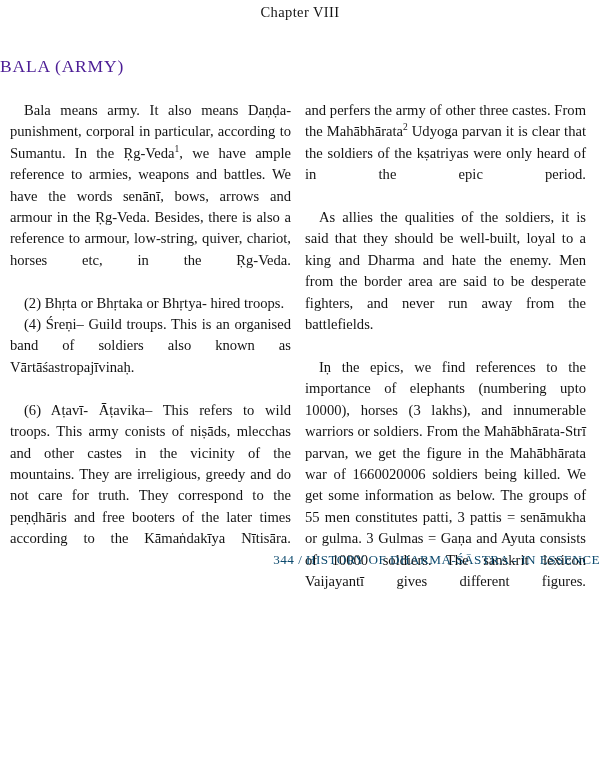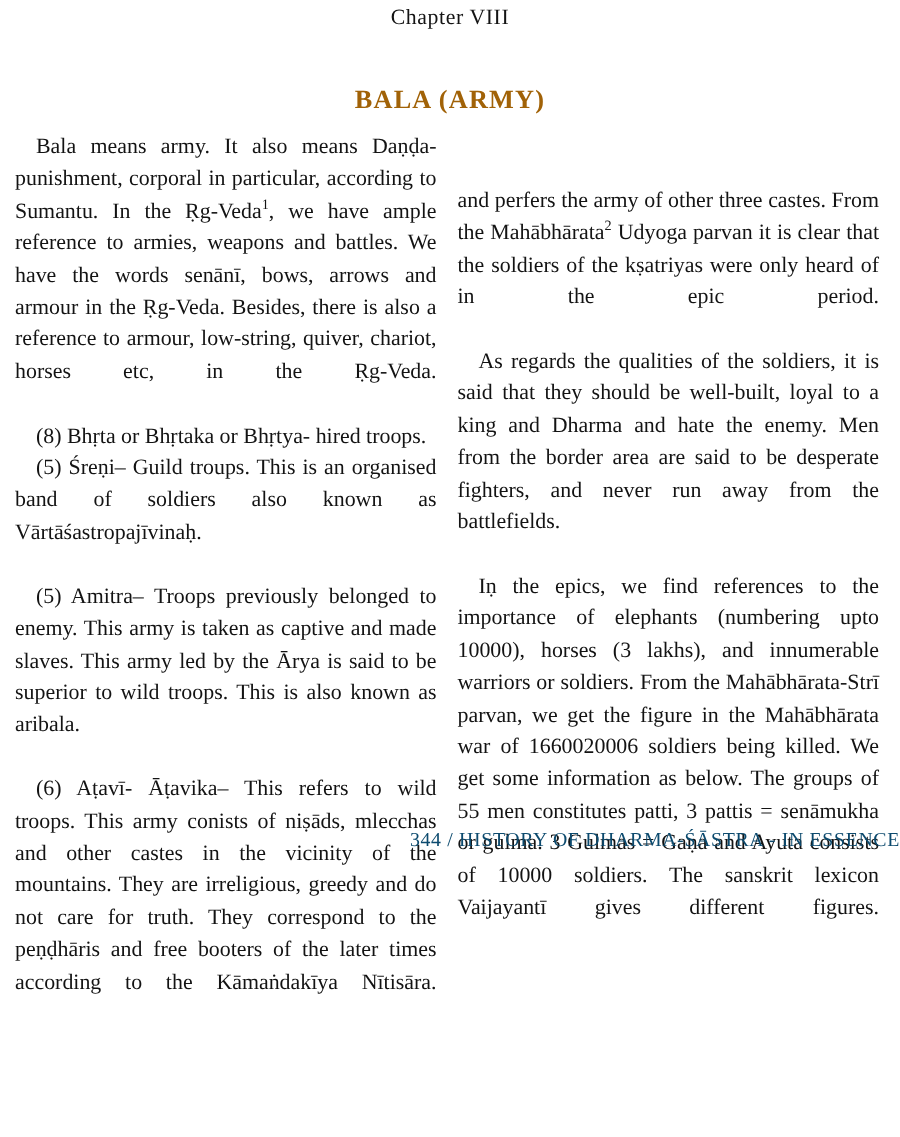--- a/index.html
+++ b/index.html
@@ -34,31 +34,30 @@
     letter-spacing: 0.4px;
     color: #141414;
   }
 
   
   .page-title {
     position: absolute;
     top: 44px;
     left: 0;
     width: 600px;
-    text-align: center;
     font-size: 17.5px;
-    font-weight: bold;
+    font-weight: normal;
     letter-spacing: 0.8px;
-    color: #a16207;
+    color: #4c1d95;
   }
 
   
   .columns {
     position: absolute;
-    top: 88px;
+    top: 100px;
     left: 0;
     width: 600px;
     height: 612px;
   }
   .col {
     position: absolute;
     top: 0;
     width: 281px;
     height: 612px;
   }
@@ -69,21 +68,21 @@
     margin: 0;
     font-size: 14.6px;
     line-height: 21.4px;
     text-align: justify;
     text-justify: inter-word;
     color: #131313;
     hyphens: none;
   }
   .para + .para { margin-top: 0; }
   .indent { text-indent: 14px; }
-  .noindent { text-indent: 0; margin-top: 36px; }
+  .noindent { text-indent: 0; }
 
   
   .para::after {
     content: "";
     display: inline-block;
     width: 100%;
   }
   .para.nostretch::after { content: none; }
 
   sup {
@@ -114,36 +113,35 @@
   <h1 class="page-title">BALA (ARMY)</h1>
 
   <div class="columns">
 
     <div class="col col-left">
 
       <p class="para indent"><span>Bala means army. It also means Daṇḍa-punishment, corporal in particular, according to Sumantu. In the Ṛg-Veda</span><sup>1</sup><span>, we have ample reference to armies, weapons and battles. We have the words senānī, bows, arrows and armour in the Ṛg-Veda. Besides, there is also a reference to armour, low-string, quiver, chariot, horses etc, in the Ṛg-Veda.</span></p>
 
 
 
-      <p class="para indent nostretch">(8) Bhṛta or Bhṛtaka or Bhṛtya- hired troops.</p>
+      <p class="para indent nostretch">(2) Bhṛta or Bhṛtaka or Bhṛtya- hired troops.</p>
 
-      <p class="para indent">(5) Śreṇi– Guild troups. This is an organised band of soldiers also known as Vārtāśastropajīvinaḥ.</p>
+      <p class="para indent">(4) Śreṇi– Guild troups. This is an organised band of soldiers also known as Vārtāśastropajīvinaḥ.</p>
 
 
-      <p class="para indent">(5) Amitra– Troops previously belonged to enemy. This army is taken as captive and made slaves. This army led by the Ārya is said to be superior to wild troops. This is also known as aribala.</p>
 
       <p class="para indent">(6) Aṭavī- Āṭavika– This refers to wild troops. This army conists of niṣāds, mlecchas and other castes in the vicinity of the mountains. They are irreligious, greedy and do not care for truth. They correspond to the peṇḍhāris and free booters of the later times according to the Kāmaṅdakīya Nītisāra.</p>
 
     </div>
 
     <div class="col col-right">
 
       <p class="para noindent"><span>and perfers the army of other three castes. From the Mahābhārata</span><sup>2</sup><span> Udyoga parvan it is clear that the soldiers of the kṣatriyas were only heard of in the epic period.</span></p>
 
-      <p class="para indent">As regards the qualities of the soldiers, it is said that they should be well-built, loyal to a king and Dharma and hate the enemy. Men from the border area are said to be desperate fighters, and never run away from the battlefields.</p>
+      <p class="para indent">As allies the qualities of the soldiers, it is said that they should be well-built, loyal to a king and Dharma and hate the enemy. Men from the border area are said to be desperate fighters, and never run away from the battlefields.</p>
 
 
       <p class="para indent">Iṇ the epics, we find references to the importance of elephants (numbering upto 10000), horses (3 lakhs), and innumerable warriors or soldiers. From the Mahābhārata-Strī parvan, we get the figure in the Mahābhārata war of 1660020006 soldiers being killed. We get some information as below. The groups of 55 men constitutes patti, 3 pattis = senāmukha or gulma. 3 Gulmas = Gaṇa and Ayuta consists of 10000 soldiers. The sanskrit lexicon Vaijayantī gives different figures.</p>
 
     </div>
   </div>
 
   <div class="footer">344 / HISTORY OF DHARMA-ŚĀSTRA - IN ESSENCE</div>
 
 </div>

